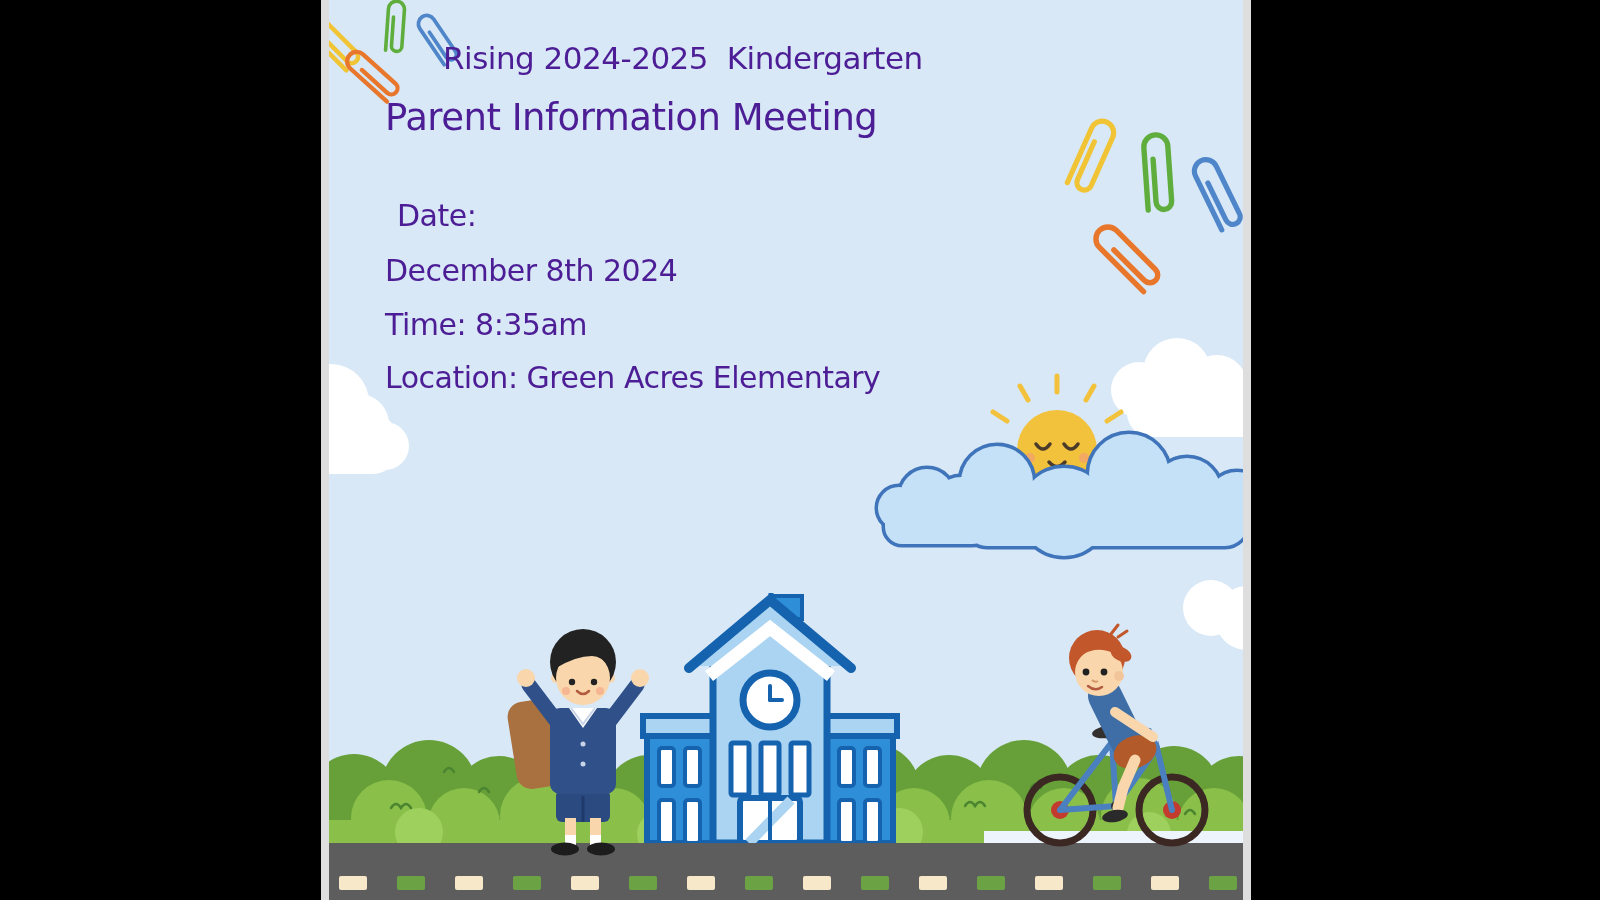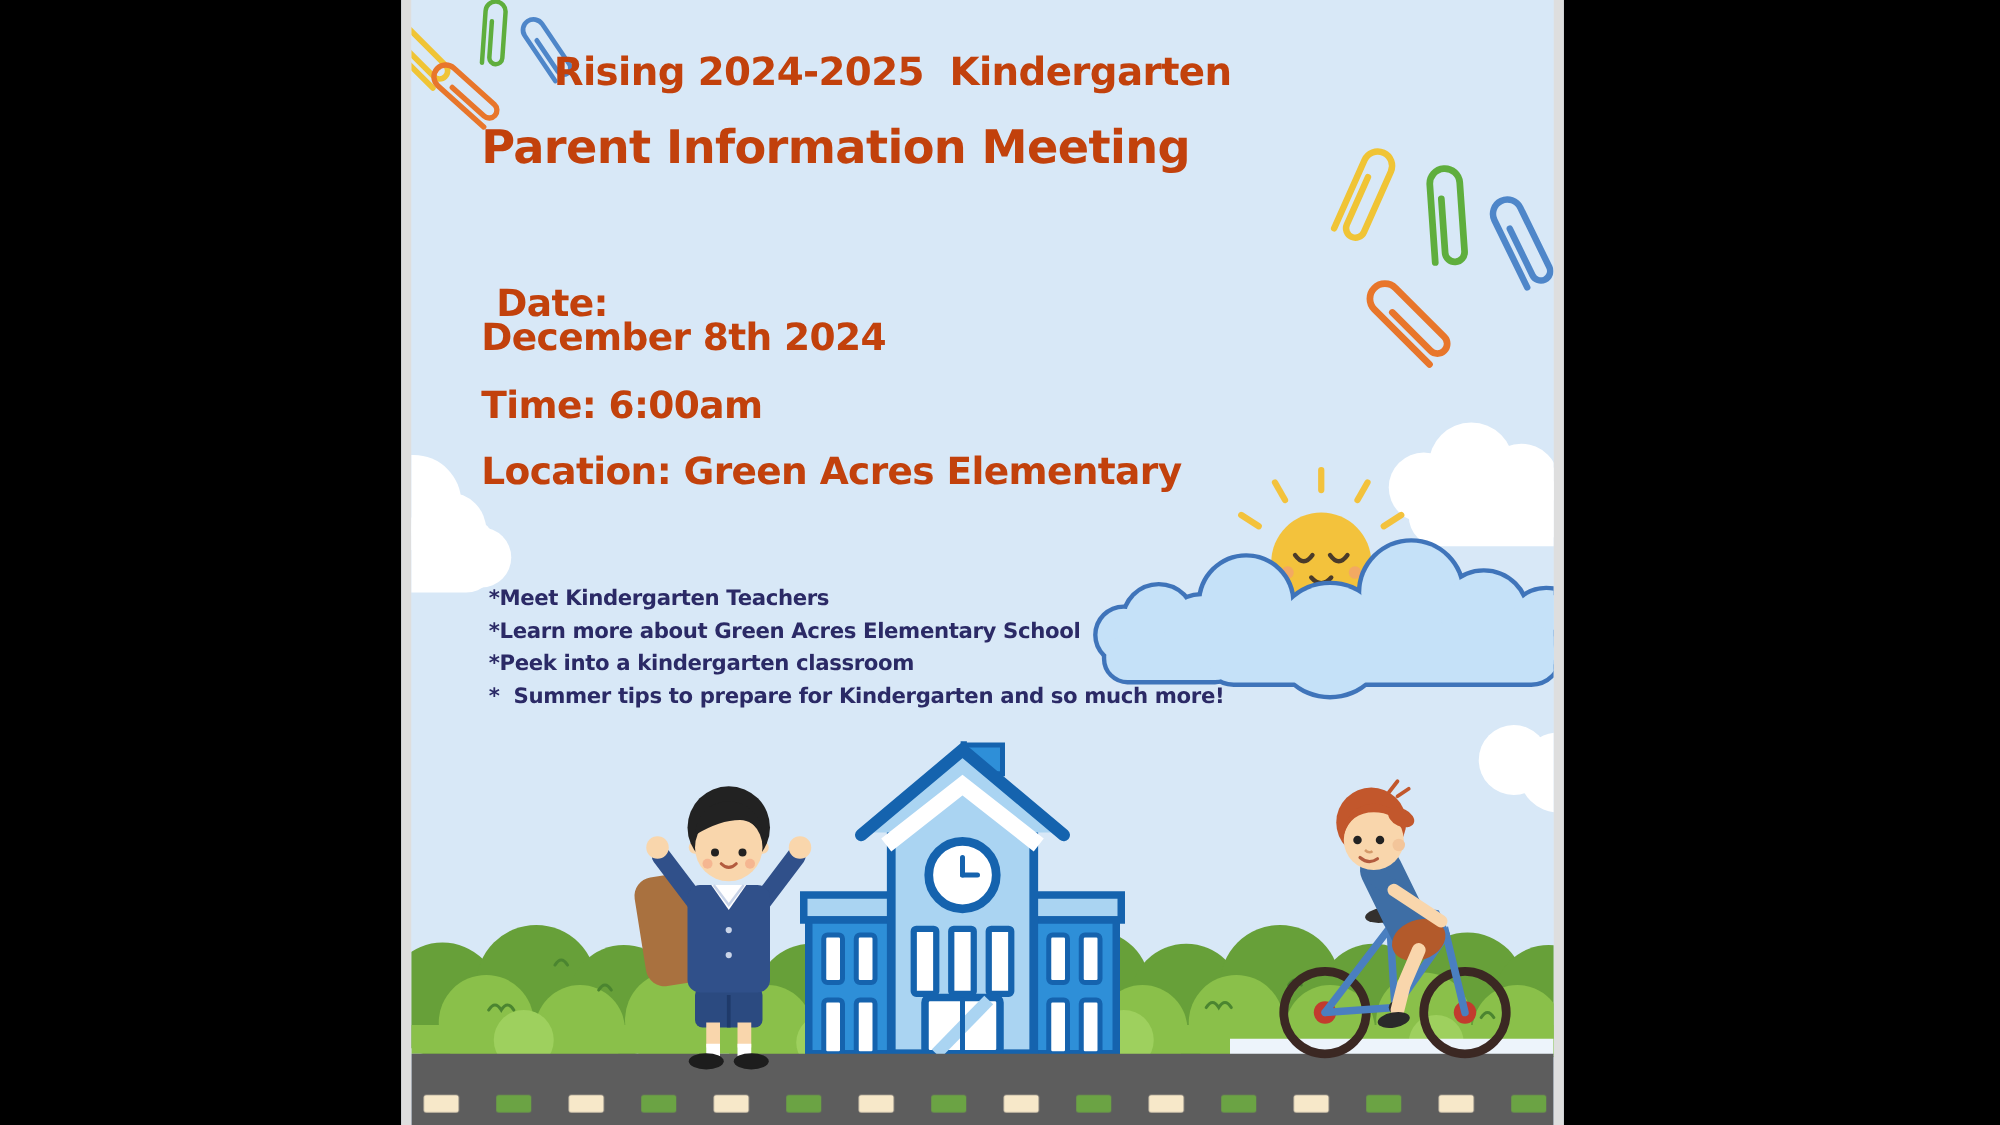--- a/index.html
+++ b/index.html
@@ -1,25 +1,25 @@
 <!DOCTYPE html>
 <html><head>
 <meta charset="utf-8">
 <style>
   html,body{margin:0;padding:0;background:#000;}
   .stage{position:relative;width:1600px;height:900px;background:#000;overflow:hidden;
          font-family:"DejaVu Sans",sans-serif;}
   .flyer{position:absolute;left:321px;top:0;width:930px;height:900px;background:#d8e8f7;
          border-left:8px solid #dedede;border-right:8px solid #dedede;box-sizing:border-box;overflow:hidden;}
   .scene{position:absolute;left:0;top:0;z-index:1;}
-  .txt{position:absolute;z-index:2;color:#c2410c;font-weight:700;white-space:pre;}
+  .txt{position:absolute;z-index:2;color:#4c1d95;font-weight:400;white-space:pre;}
   .t1{left:114px;top:40px;font-size:31px;letter-spacing:-0.5px;}
   .t2{left:56px;top:96px;font-size:37px;letter-spacing:-0.5px;}
   .big{font-size:30px;letter-spacing:-0.5px;}
-  .dlab{left:68px;top:198px;margin-top:28px;}
+  .dlab{left:68px;top:198px;}
   .dval{left:56px;top:253px;}
   .time{left:56px;top:307px;}
   .loc{left:56px;top:360px;}
   .intro{left:56px;top:432px;font-size:16.5px;letter-spacing:-0.3px;}
   .bullets{position:absolute;left:62px;top:466px;z-index:2;}
   .bullets .b{position:static;color:#2b2a66;font-weight:800;font-size:17px;line-height:26px;
               letter-spacing:-0.3px;white-space:pre;}
   .clip{fill:none;stroke-width:4.5;stroke-linecap:round;}
   .cs{stroke:#3f74ba;stroke-width:7;}
   .cf{fill:#c5e1f8;}
@@ -284,23 +284,17 @@
         <circle cx="775" cy="672" r="3.4" fill="#222222"></circle>
         <path d="M763 680 q 3 3 6 1" fill="none" stroke="#d49a6a" stroke-width="2"></path>
         <path d="M759 686 q 7 6 14 1" fill="none" stroke="#b35b3e" stroke-width="2.5" stroke-linecap="round"></path>
       </g>
     </svg>
 
     <div class="txt t1">Rising 2024-2025  Kindergarten</div>
     <div class="txt t2">Parent Information Meeting</div>
     <div class="txt big dlab">Date:</div>
     <div class="txt big dval">December 8th 2024</div>
-    <div class="txt big time">Time: 6:00am</div>
+    <div class="txt big time">Time: 8:35am</div>
     <div class="txt big loc">Location: Green Acres Elementary</div>
-    <div class="bullets">
-      <div class="b">*Meet Kindergarten Teachers</div>
-      <div class="b">*Learn more about Green Acres Elementary School</div>
-      <div class="b">*Peek into a kindergarten classroom</div>
-      <div class="b">*  Summer tips to prepare for Kindergarten and so much more!</div>
-    </div>
 
   </div>
 </div>
 
 </body></html>

